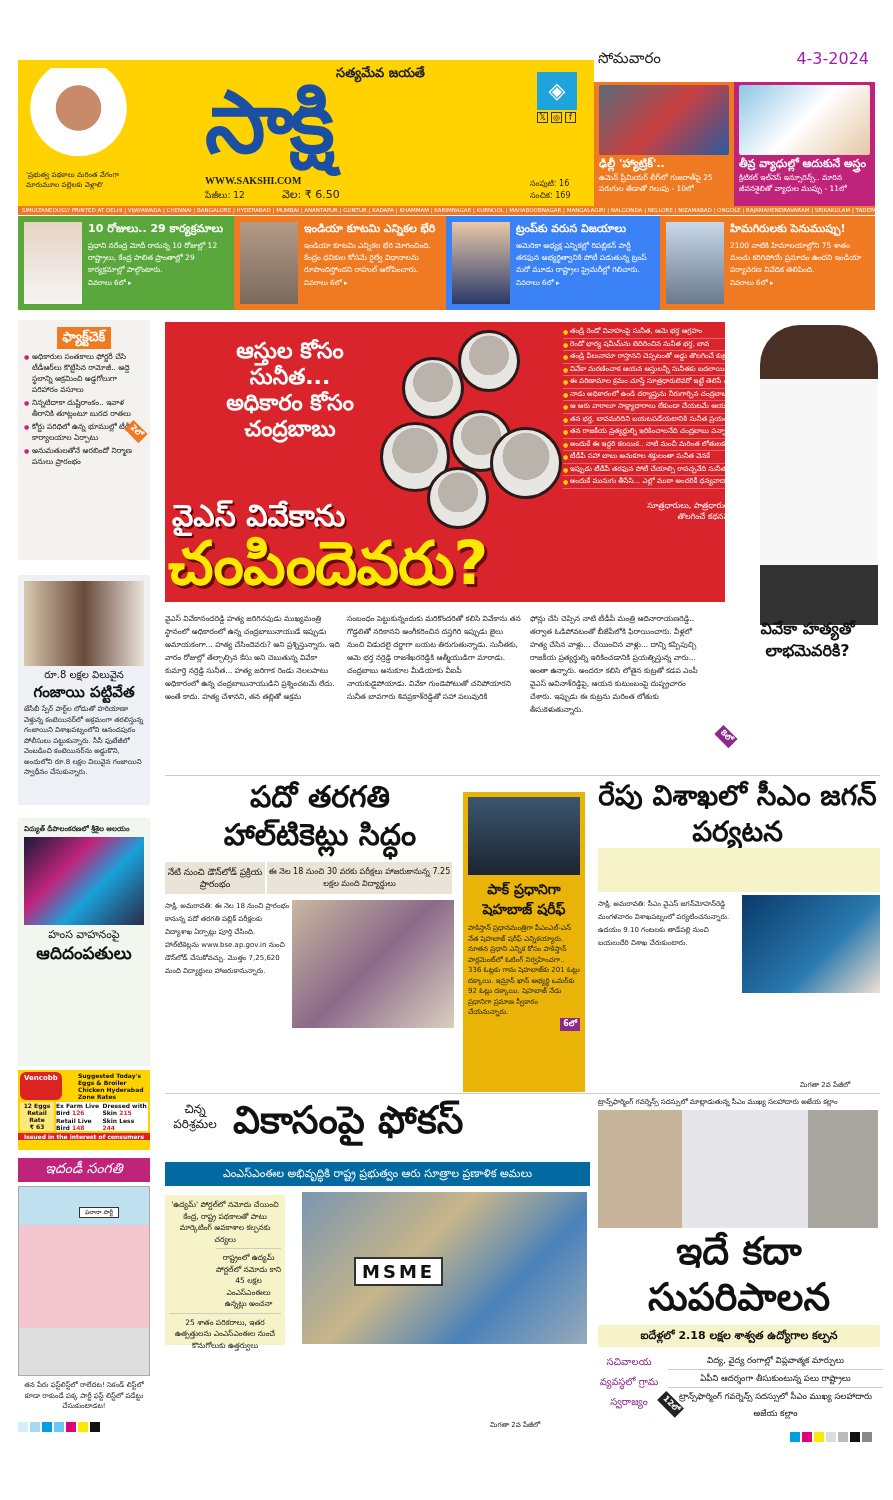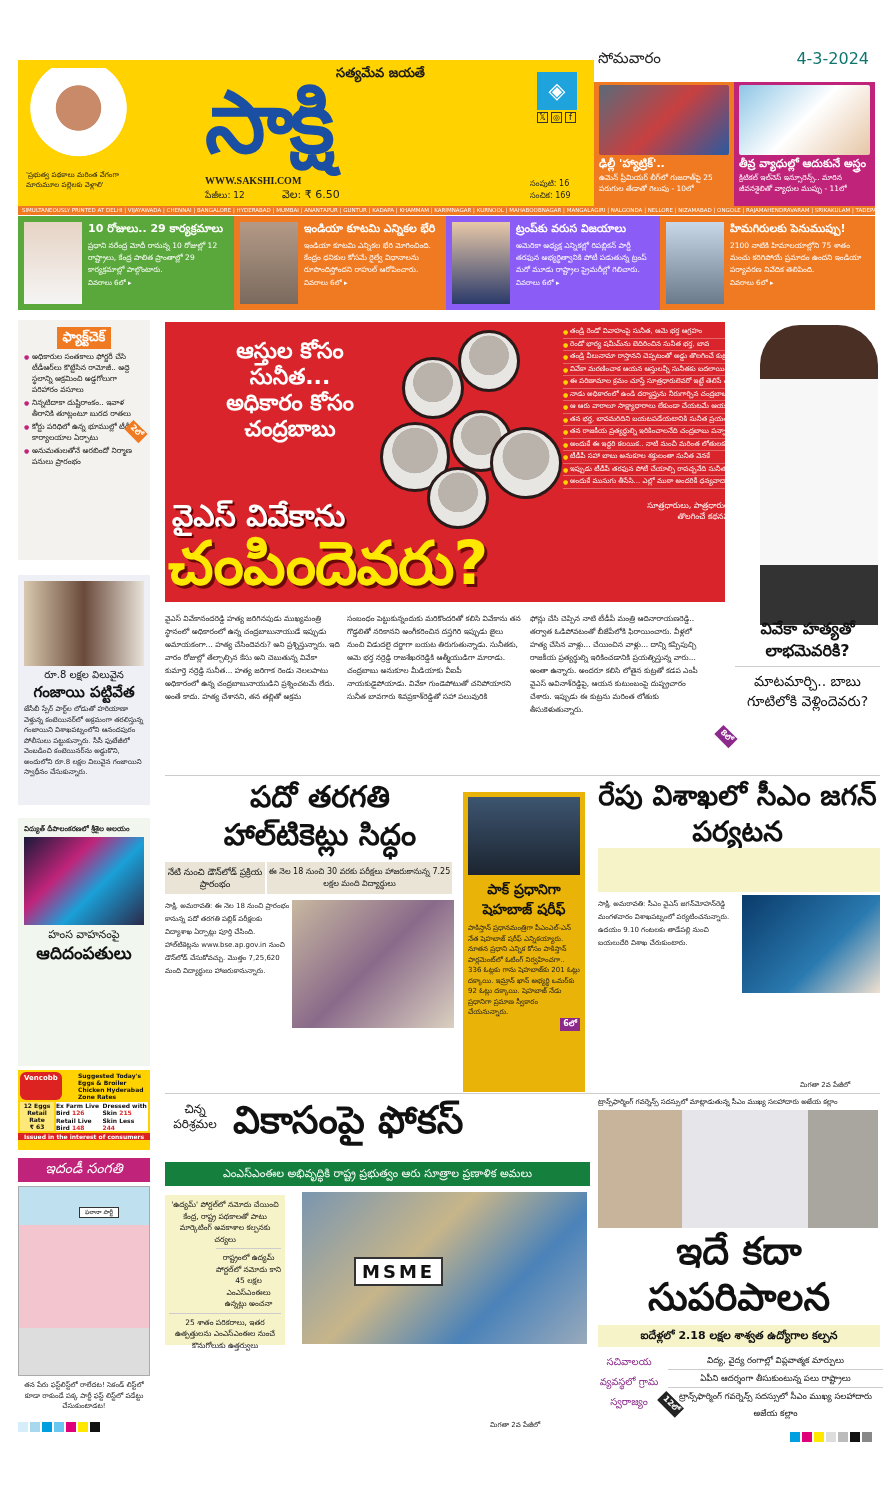--- a/index.html
+++ b/index.html
@@ -12,21 +12,21 @@
   .motto { left: 336px; top: 65px; font-size: 13px; font-weight: bold; color: #1a1a1a; }
   .logo { left: 205px; top: 72px; font-size: 86px; font-weight: bold; color: #1b4fa3; letter-spacing: -4px; line-height: 100px; font-family: "DejaVu Sans", sans-serif; }
   .www { left: 205px; top: 175px; font-size: 10px; font-weight: bold; font-family: "Liberation Serif", serif; color: #222; }
   .pages { left: 205px; top: 190px; font-size: 9px; color: #222; }
   .price { left: 282px; top: 188px; font-size: 11px; color: #222; }
   .socialbox { left: 537px; top: 72px; width: 40px; height: 38px; background: #1ea3dc; color: #fff; font-size: 22px; text-align: center; line-height: 38px; }
   .social { left: 537px; top: 112px; display: flex; gap: 3px; }
   .social span { width: 11px; height: 11px; border: 1px solid #333; font-size: 8px; line-height: 9px; text-align: center; background: #ffd200; }
   .vol { left: 530px; top: 178px; font-size: 8px; line-height: 12px; color: #222; }
   .day { left: 598px; top: 49px; font-size: 15px; color: #222; }
-  .date { right: 24px; top: 49px; font-size: 16px; color: #0f766e; }
+  .date { right: 24px; top: 49px; font-size: 16px; color: #a21caf; }
   .teaser { top: 82px; height: 124px; padding: 3px 5px; color: #fff; }
   .teaser .img { width: 100%; height: 70px; border-radius: 2px; }
   .teaser .h { font-size: 11px; font-weight: bold; margin-top: 2px; }
   .teaser .s { font-size: 7.5px; line-height: 11px; }
   .cities { left: 18px; top: 206px; width: 857px; height: 9px; background: #f07a22; color: #fff; font-size: 5.5px; white-space: nowrap; overflow: hidden; line-height: 9px; padding-left: 4px; }
   .strip { top: 216px; height: 94px; padding: 6px; display: flex; gap: 6px; color: #fff; }
   .strip .ph { width: 58px; height: 82px; flex: none; }
   .strip .h { font-size: 11px; font-weight: bold; margin-bottom: 3px; }
   .strip .t { font-size: 7.5px; line-height: 12px; }
   .strip .more { font-size: 7px; margin-top: 3px; }
@@ -57,21 +57,21 @@
   .hr { height: 1px; background: #ccc; }
   .ssc-h { left: 185px; top: 778px; width: 270px; text-align: center; font-size: 30px; font-weight: bold; line-height: 38px; }
   .ssc-box { top: 862px; height: 32px; background: #e9e4d6; font-size: 8px; text-align: center; display: flex; align-items: center; justify-content: center; line-height: 12px; }
   .pak { left: 463px; top: 792px; width: 122px; height: 300px; background: #eab308; padding: 5px; }
   .pak .ph { width: 100%; height: 78px; background: linear-gradient(#3d5570, #1c2430); }
   .pak .h { font-size: 14px; font-weight: bold; text-align: center; line-height: 20px; margin: 4px 0; }
   .vizag-h { left: 595px; top: 778px; width: 285px; text-align: center; font-size: 28px; line-height: 36px; font-weight: bold; }
   .vizag-box { left: 598px; top: 848px; width: 282px; height: 44px; background: #f6f3c9; text-align: center; font-size: 10px; line-height: 20px; font-weight: bold; }
   .msme-h1 { left: 165px; top: 1102px; font-size: 12px; line-height: 15px; text-align: center; }
   .msme-h2 { left: 233px; top: 1098px; font-size: 38px; font-weight: bold; }
-  .msme-bar { left: 165px; top: 1162px; width: 425px; height: 24px; background: #15803d; color: #fff; font-size: 11px; text-align: center; line-height: 24px; }
+  .msme-bar { left: 165px; top: 1162px; width: 425px; height: 24px; background: #0369a1; color: #fff; font-size: 11px; text-align: center; line-height: 24px; }
   .msme-side { left: 165px; top: 1195px; width: 120px; height: 150px; background: #f6f3c9; text-align: center; font-size: 7.5px; line-height: 11.5px; padding: 4px; }
   .msme-img { left: 302px; top: 1192px; width: 285px; height: 152px; background: linear-gradient(135deg,#7a96b0,#c7b58a 40%,#4a82b9 70%,#9ab); }
   .gov-cap { left: 598px; top: 1098px; font-size: 7px; }
   .gov-img { left: 598px; top: 1110px; width: 280px; height: 118px; background: linear-gradient(90deg,#c8b49a 0 30%,#e6e6ea 30% 75%,#a9a6a0 75%); }
   .gov-h { left: 598px; top: 1228px; width: 282px; text-align: center; font-size: 38px; font-weight: bold; line-height: 46px; }
   .gov-bar { left: 598px; top: 1325px; width: 282px; height: 22px; background: #f6f3c9; text-align: center; font-size: 11px; font-weight: bold; line-height: 22px; }
   .gov-left { left: 598px; top: 1352px; width: 62px; font-size: 10px; line-height: 20px; color: #8c2a8c; text-align: center; }
   .gov-right { left: 668px; top: 1352px; width: 215px; font-size: 8.5px; line-height: 17px; text-align: center; }
   .cmyk { display: flex; gap: 2px; }
   .cmyk span { width: 10px; height: 10px; }
@@ -126,21 +126,21 @@
     </div>
 </div>
 <div class="abs strip" style="left:234px;width:212px;background:#f07a22;">
   <div class="ph" style="background:linear-gradient(#b49a86,#7a6a5e);"></div>
   <div>
       <div class="h">ఇండియా కూటమి ఎన్నికల భేరి</div>
       <div class="t">ఇండియా కూటమి ఎన్నికల భేరి మోగించింది. కేంద్రం ధనికుల కోసమే రైల్వే విధానాలను రూపొందిస్తోందని రాహుల్ ఆరోపించారు.</div>
       <div class="more">వివరాలు 6లో ▸</div>
     </div>
 </div>
-<div class="abs strip" style="left:446px;width:214px;background:#8b5cf6;">
+<div class="abs strip" style="left:446px;width:214px;background:#3b82f6;">
   <div class="ph" style="background:linear-gradient(#e8c8a8,#2a3a6a);"></div>
   <div>
       <div class="h">ట్రంప్‌కు వరుస విజయాలు</div>
       <div class="t">అమెరికా అధ్యక్ష ఎన్నికల్లో రిపబ్లికన్ పార్టీ తరఫున అభ్యర్థిత్వానికి పోటీ పడుతున్న ట్రంప్ మరో మూడు రాష్ట్రాల ప్రైమరీల్లో గెలిచారు.</div>
       <div class="more">వివరాలు 6లో ▸</div>
     </div>
 </div>
 <div class="abs strip" style="left:660px;width:215px;background:#f07a22;">
   <div class="ph" style="background:linear-gradient(#c8d8e8,#6a7a8a);"></div>
   <div>
@@ -243,21 +243,20 @@
   <div>అందుకే ముసుగు తీసేసి... ఎల్లో ముఠా అందరికీ ధన్యవాదాలు</div>
 </div>
 <div class="abs lead-foot">సూత్రధారులు, పాత్రధారుల ముసుగులు తొలగించే కథనమిది</div>
 <div class="abs man"></div>
 
 <div class="abs col" style="left:165px;">వైఎస్ వివేకానందరెడ్డి హత్య జరిగినపుడు ముఖ్యమంత్రి స్థానంలో అధికారంలో ఉన్న చంద్రబాబునాయుడే ఇప్పుడు అమాయకంగా... హత్య చేసిందెవరు? అని ప్రశ్నిస్తున్నారు. ఇది వారం రోజుల్లో తేల్చాల్సిన కేసు అని చెబుతున్న వివేకా కుమార్తె నర్రెడ్డి సునీత... హత్య జరిగాక రెండు నెలలపాటు అధికారంలో ఉన్న చంద్రబాబునాయుడిని ప్రశ్నించటమే లేదు. అంతే కాదు. హత్య చేశానని, తన తల్లితో అక్రమ</div>
 <div class="abs col" style="left:347px;">సంబంధం పెట్టుకున్నందుకు మరికొందరితో కలిసి వివేకాను తన గొడ్డలితో నరికానని అంగీకరించిన దస్తగిరి ఇప్పుడు జైలు నుంచి విడుదలై దర్జాగా బయట తిరుగుతున్నాడు. సునీతకు, ఆమె భర్త నర్రెడ్డి రాజశేఖరరెడ్డికి ఆత్మీయుడిగా మారాడు. చంద్రబాబు అనుకూల మీడియాకు వీఐపీ నాయకుడైపోయాడు. వివేకా గుండెపోటుతో చనిపోయారని సునీత బావగారు శివప్రకాశ్‌రెడ్డితో సహా పలువురికి</div>
 <div class="abs col" style="left:530px;">ఫోన్లు చేసి చెప్పిన నాటి టీడీపీ మంత్రి ఆదినారాయణరెడ్డి.. తర్వాత ఓడిపోవటంతో బీజేపీలోకి ఫిరాయించారు. వీళ్లలో హత్య చేసిన వాళ్లు... చేయించిన వాళ్లు... దాన్ని కప్పిపుచ్చి రాజకీయ ప్రత్యర్థుల్ని ఇరికించడానికి ప్రయత్నిస్తున్న వారు... అంతా ఉన్నారు. అందరూ కలిసి లోతైన కుట్రతో కడప ఎంపీ వైఎస్ అవినాశ్‌రెడ్డిపై, ఆయన కుటుంబంపై దుష్ప్రచారం చేశారు. ఇప్పుడు ఈ కుట్రను మరింత లోతుకు తీసుకెళుతున్నారు.</div>
 <div class="abs side-q">
   <div class="a">వివేకా హత్యతో లాభమెవరికి?</div>
-  <div class="b">మాటమార్చి.. బాబు గూటిలోకి వెళ్లిందెవరు?</div>
 </div>
 <span class="abs pgtag" style="left:716px;top:730px;background:#8c2a8c;transform:rotate(45deg);">8లో</span>
 <div class="abs hr" style="left:165px;top:775px;width:715px;"></div>
 
 <div class="abs ssc-h">పదో తరగతి హాల్‌టికెట్లు సిద్ధం</div>
 <div class="abs ssc-box" style="left:165px;width:100px;font-size:9px;">నేటి నుంచి డౌన్‌లోడ్ ప్రక్రియ ప్రారంభం</div>
 <div class="abs ssc-box" style="left:267px;width:185px;">ఈ నెల 18 నుంచి 30 వరకు పరీక్షలు హాజరుకానున్న 7.25 లక్షల మంది విద్యార్థులు</div>
 <div class="abs small" style="left:165px;top:900px;width:125px;line-height:13px;">సాక్షి, అమరావతి: ఈ నెల 18 నుంచి ప్రారంభం కానున్న పదో తరగతి పబ్లిక్ పరీక్షలకు విద్యాశాఖ ఏర్పాట్లు పూర్తి చేసింది. హాల్‌టికెట్లను www.bse.ap.gov.in నుంచి డౌన్‌లోడ్ చేసుకోవచ్చు. మొత్తం 7,25,620 మంది విద్యార్థులు హాజరుకానున్నారు.</div>
 <div class="abs" style="left:292px;top:900px;width:162px;height:128px;background:linear-gradient(135deg,#c8b8a0,#8a6a8a 50%,#dad0c0);"></div>
 

